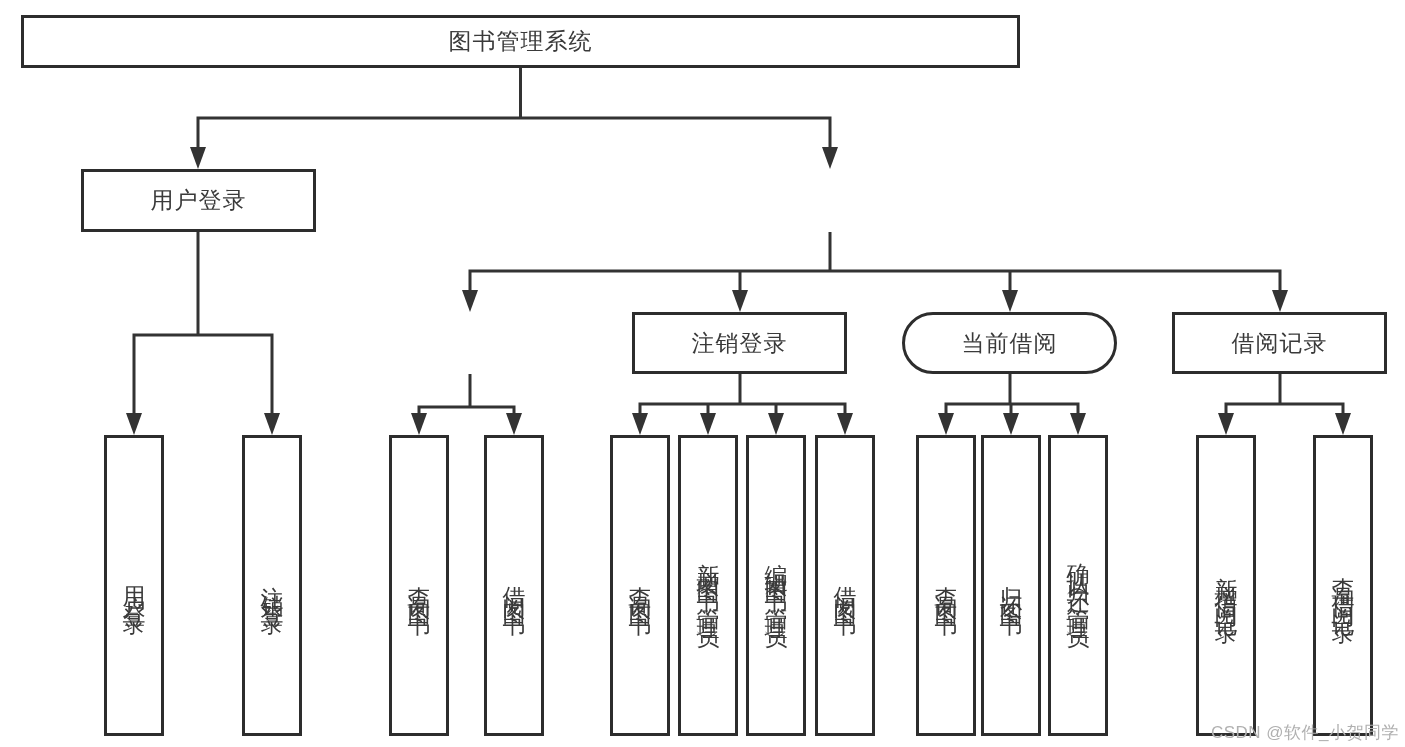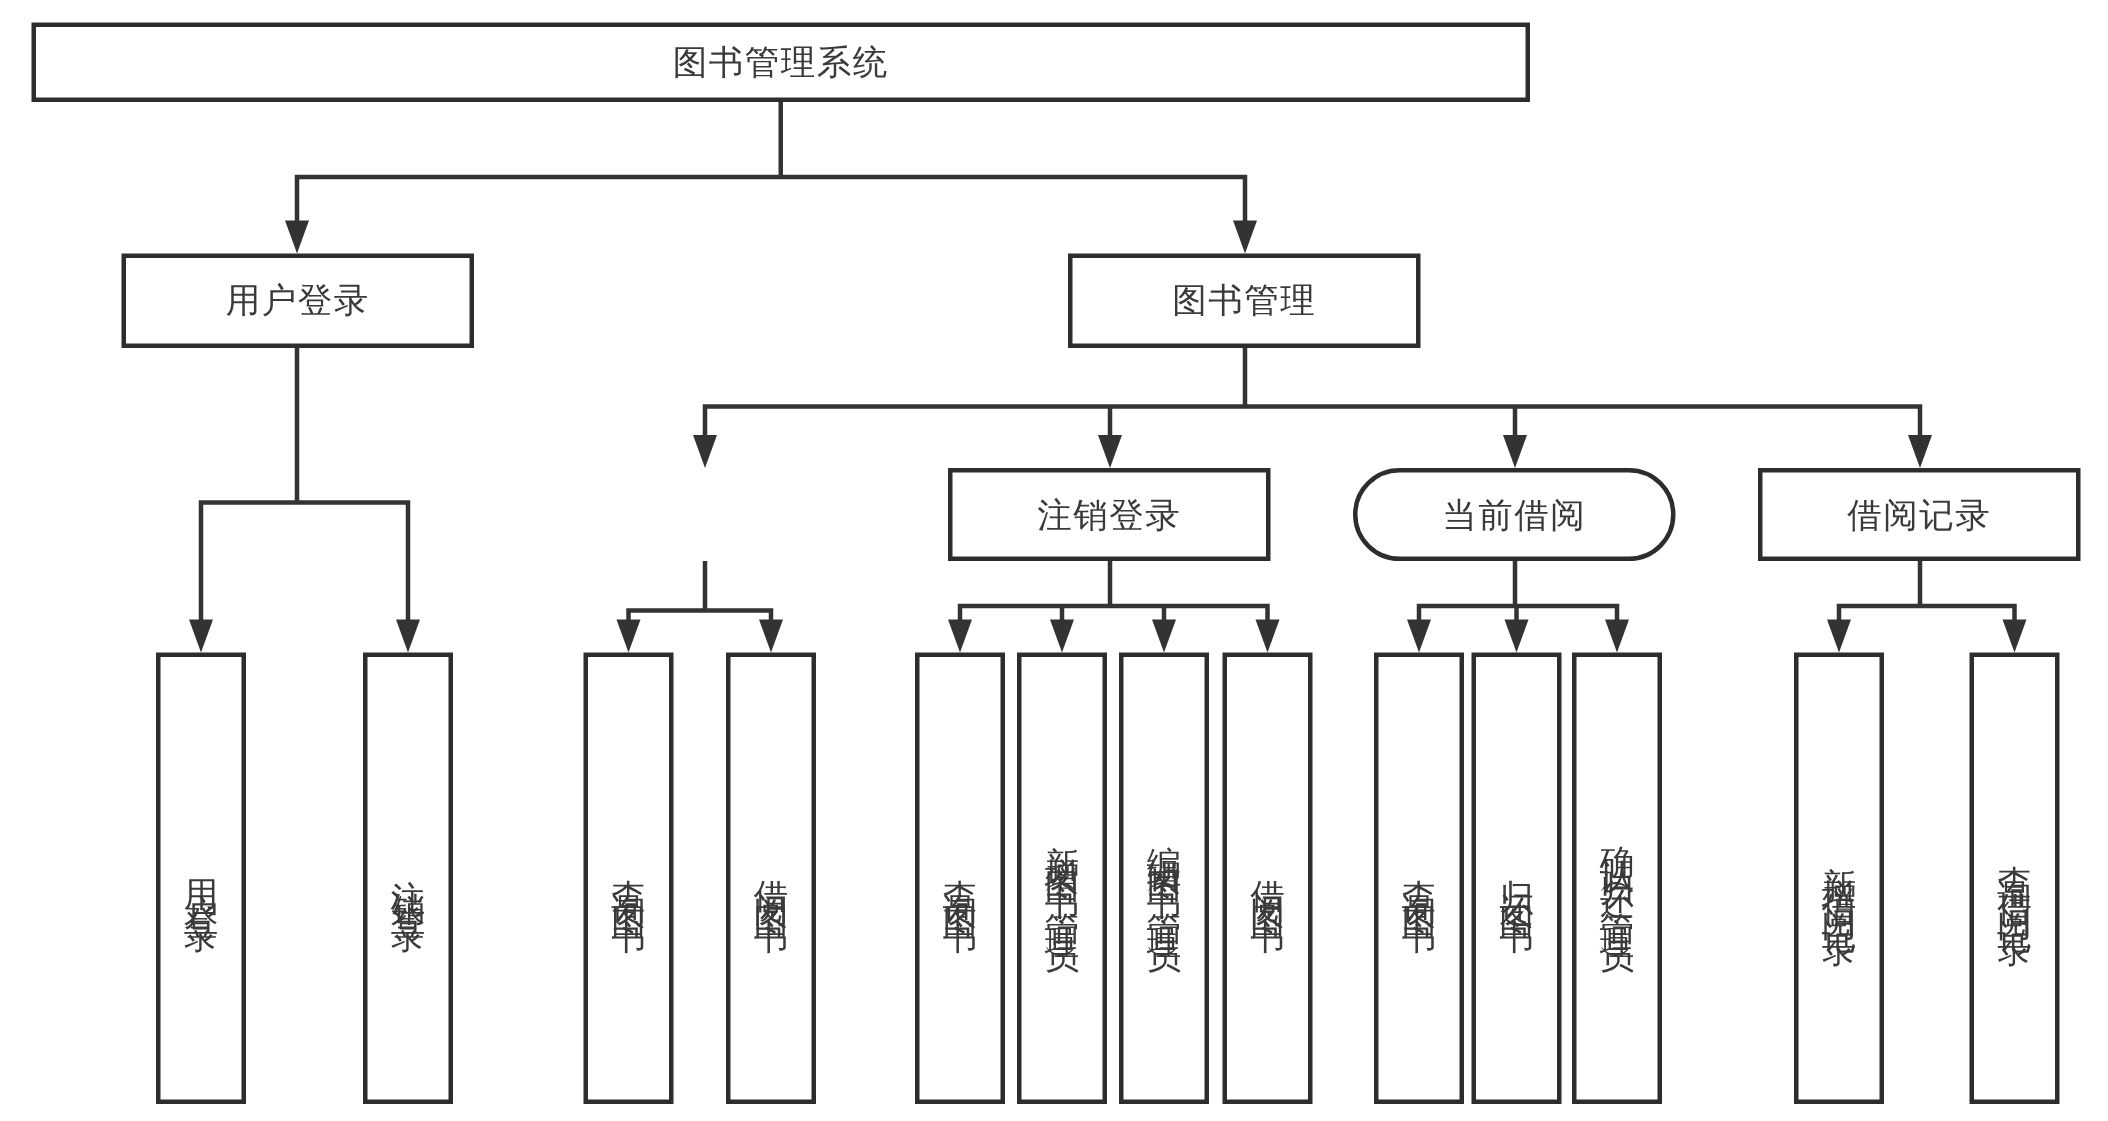--- a/index.html
+++ b/index.html
@@ -125,23 +125,20 @@
     </g>
   </svg>
 
   <div class="node h-node n-root">
     <span>图书管理系统</span>
   </div>
 
   <div class="node h-node n-login">
     <span>用户登录</span>
   </div>
-  <div class="node h-node n-mgmt">
-    <span>图书管理</span>
-  </div>
 
   <div class="node h-node n-bb">
     <span>注销登录</span>
   </div>
   <div class="node h-node n-cb">
     <span>当前借阅</span>
   </div>
   <div class="node h-node n-br">
     <span>借阅记录</span>
   </div>
@@ -183,14 +180,15 @@
     <span>确认归还（管理员）</span>
   </div>
 
   <div class="node leaf l-br-add">
     <span>新增借阅记录</span>
   </div>
   <div class="node leaf l-br-query">
     <span>查询借阅记录</span>
   </div>
 
+  <div class="watermark">CSDN @软件_小贺同学</div>
 
 </div>
 
 </body></html>

